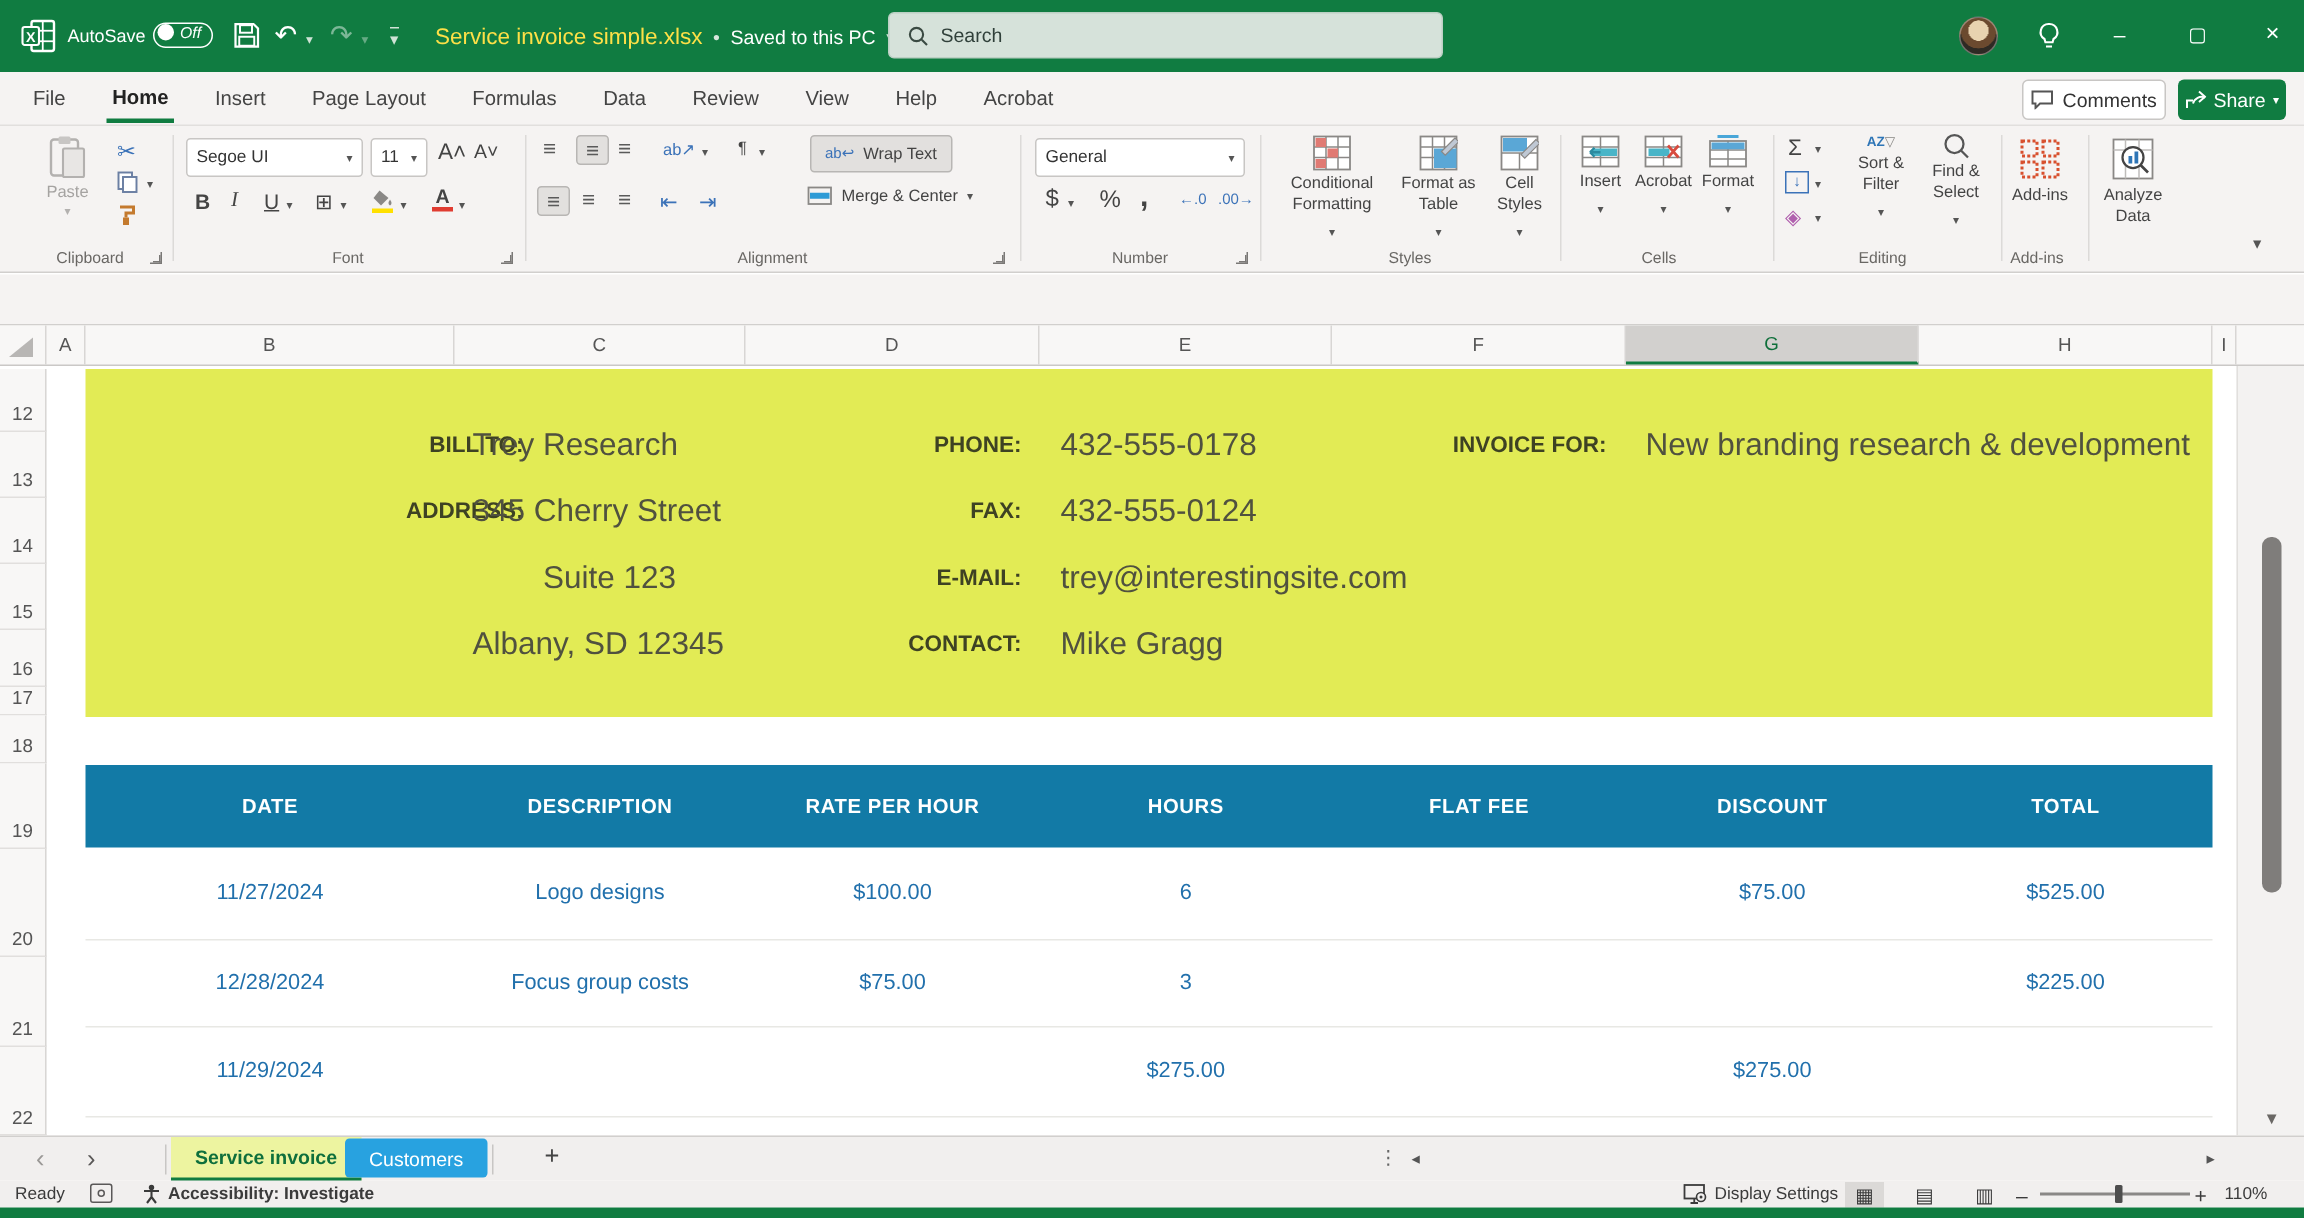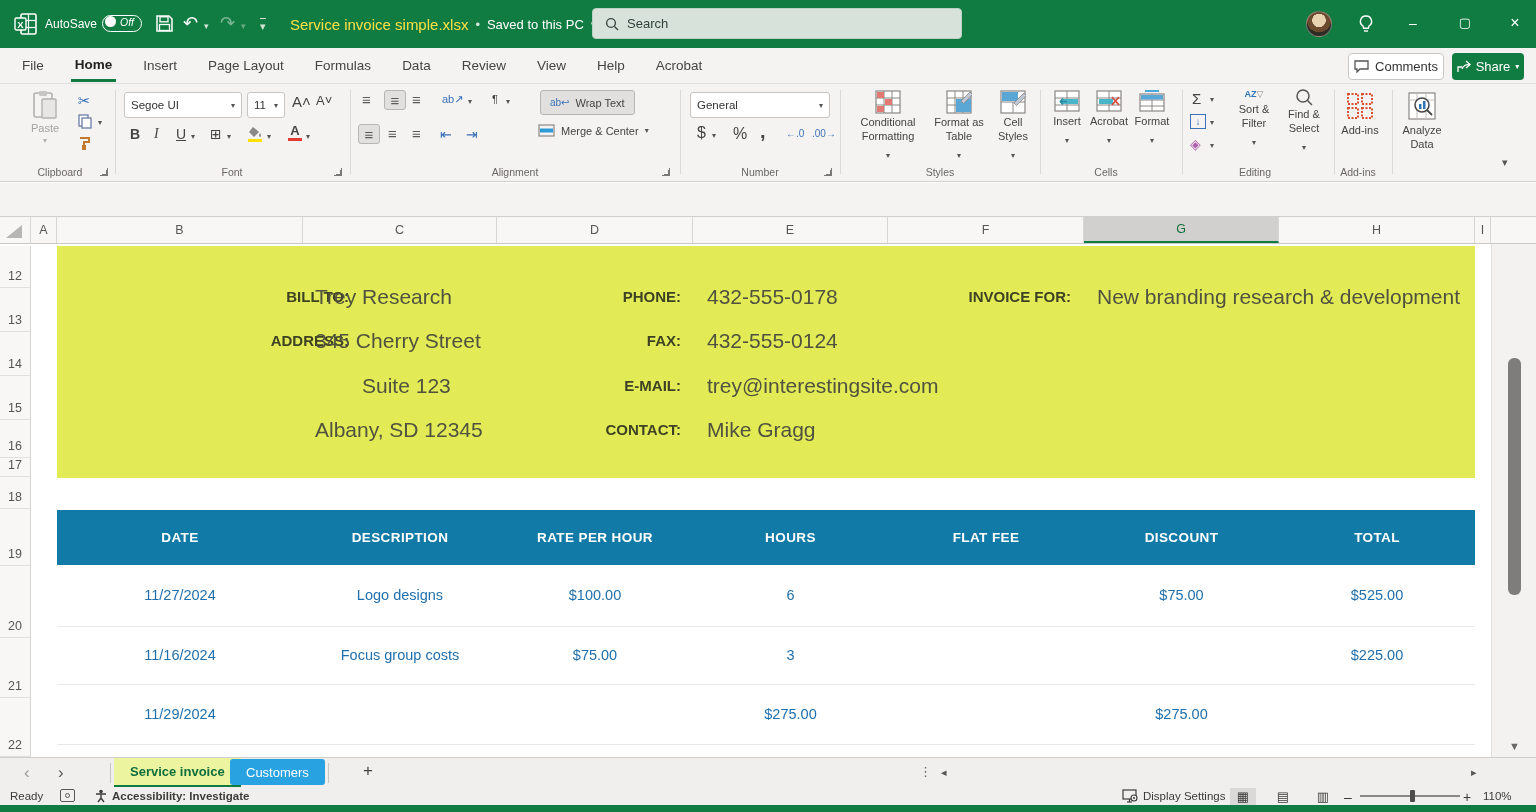--- a/index.html
+++ b/index.html
@@ -489,21 +489,21 @@
   <div class="tbl-grid tbl-row" style="top:321px;height:62px;">
     <div>11/27/2024</div>
     <div>Logo designs</div>
     <div>$100.00</div>
     <div>6</div>
     <div></div>
     <div>$75.00</div>
     <div>$525.00</div>
   </div>
   <div class="tbl-grid tbl-row" style="top:383px;height:58px;">
-    <div>11/16/2024</div>
+    <div>12/28/2024</div>
     <div>Focus group costs</div>
     <div>$75.00</div>
     <div>3</div>
     <div></div>
     <div></div>
     <div>$225.00</div>
   </div>
   <div class="tbl-grid tbl-row" style="top:441px;height:60px;">
     <div>11/29/2024</div>
     <div></div>

